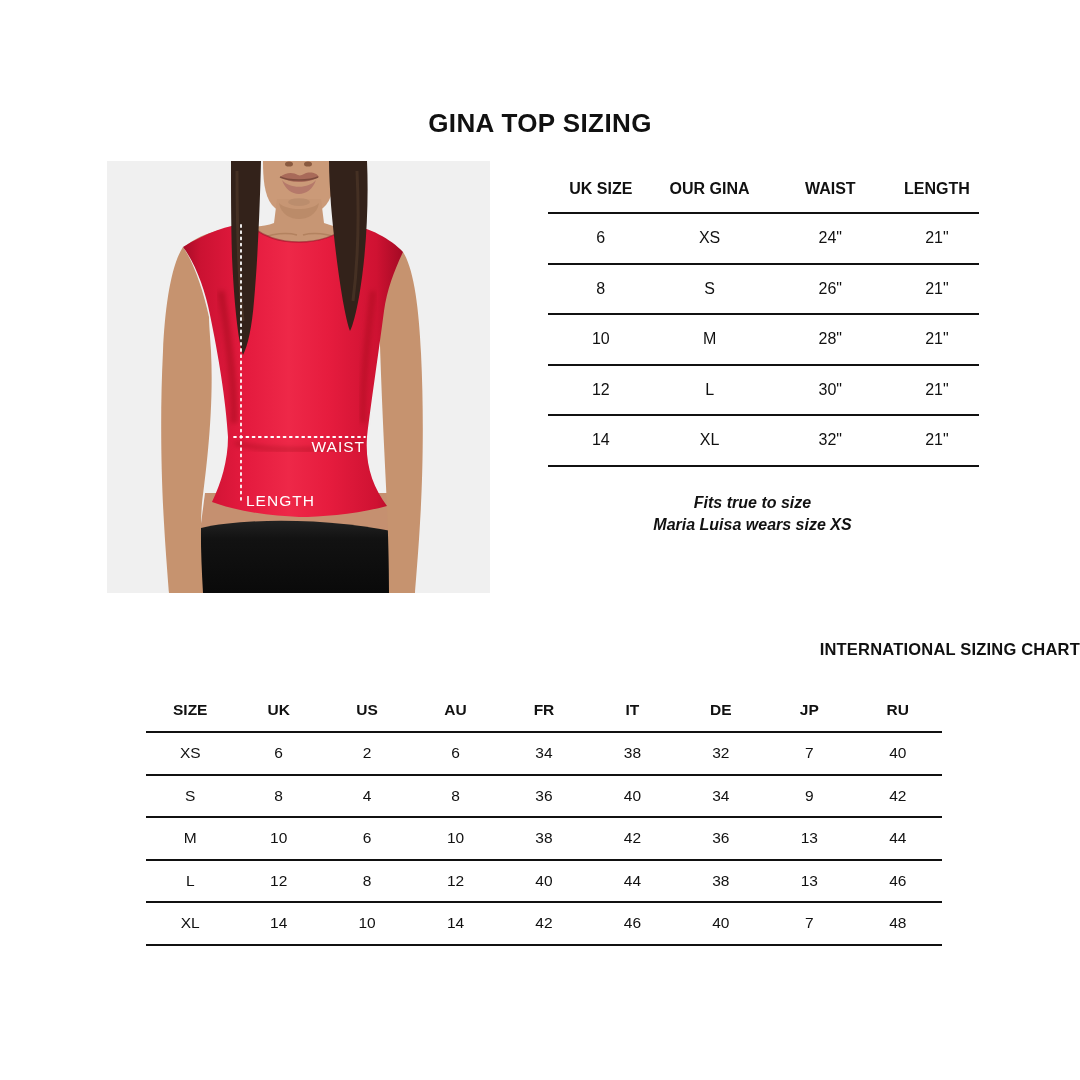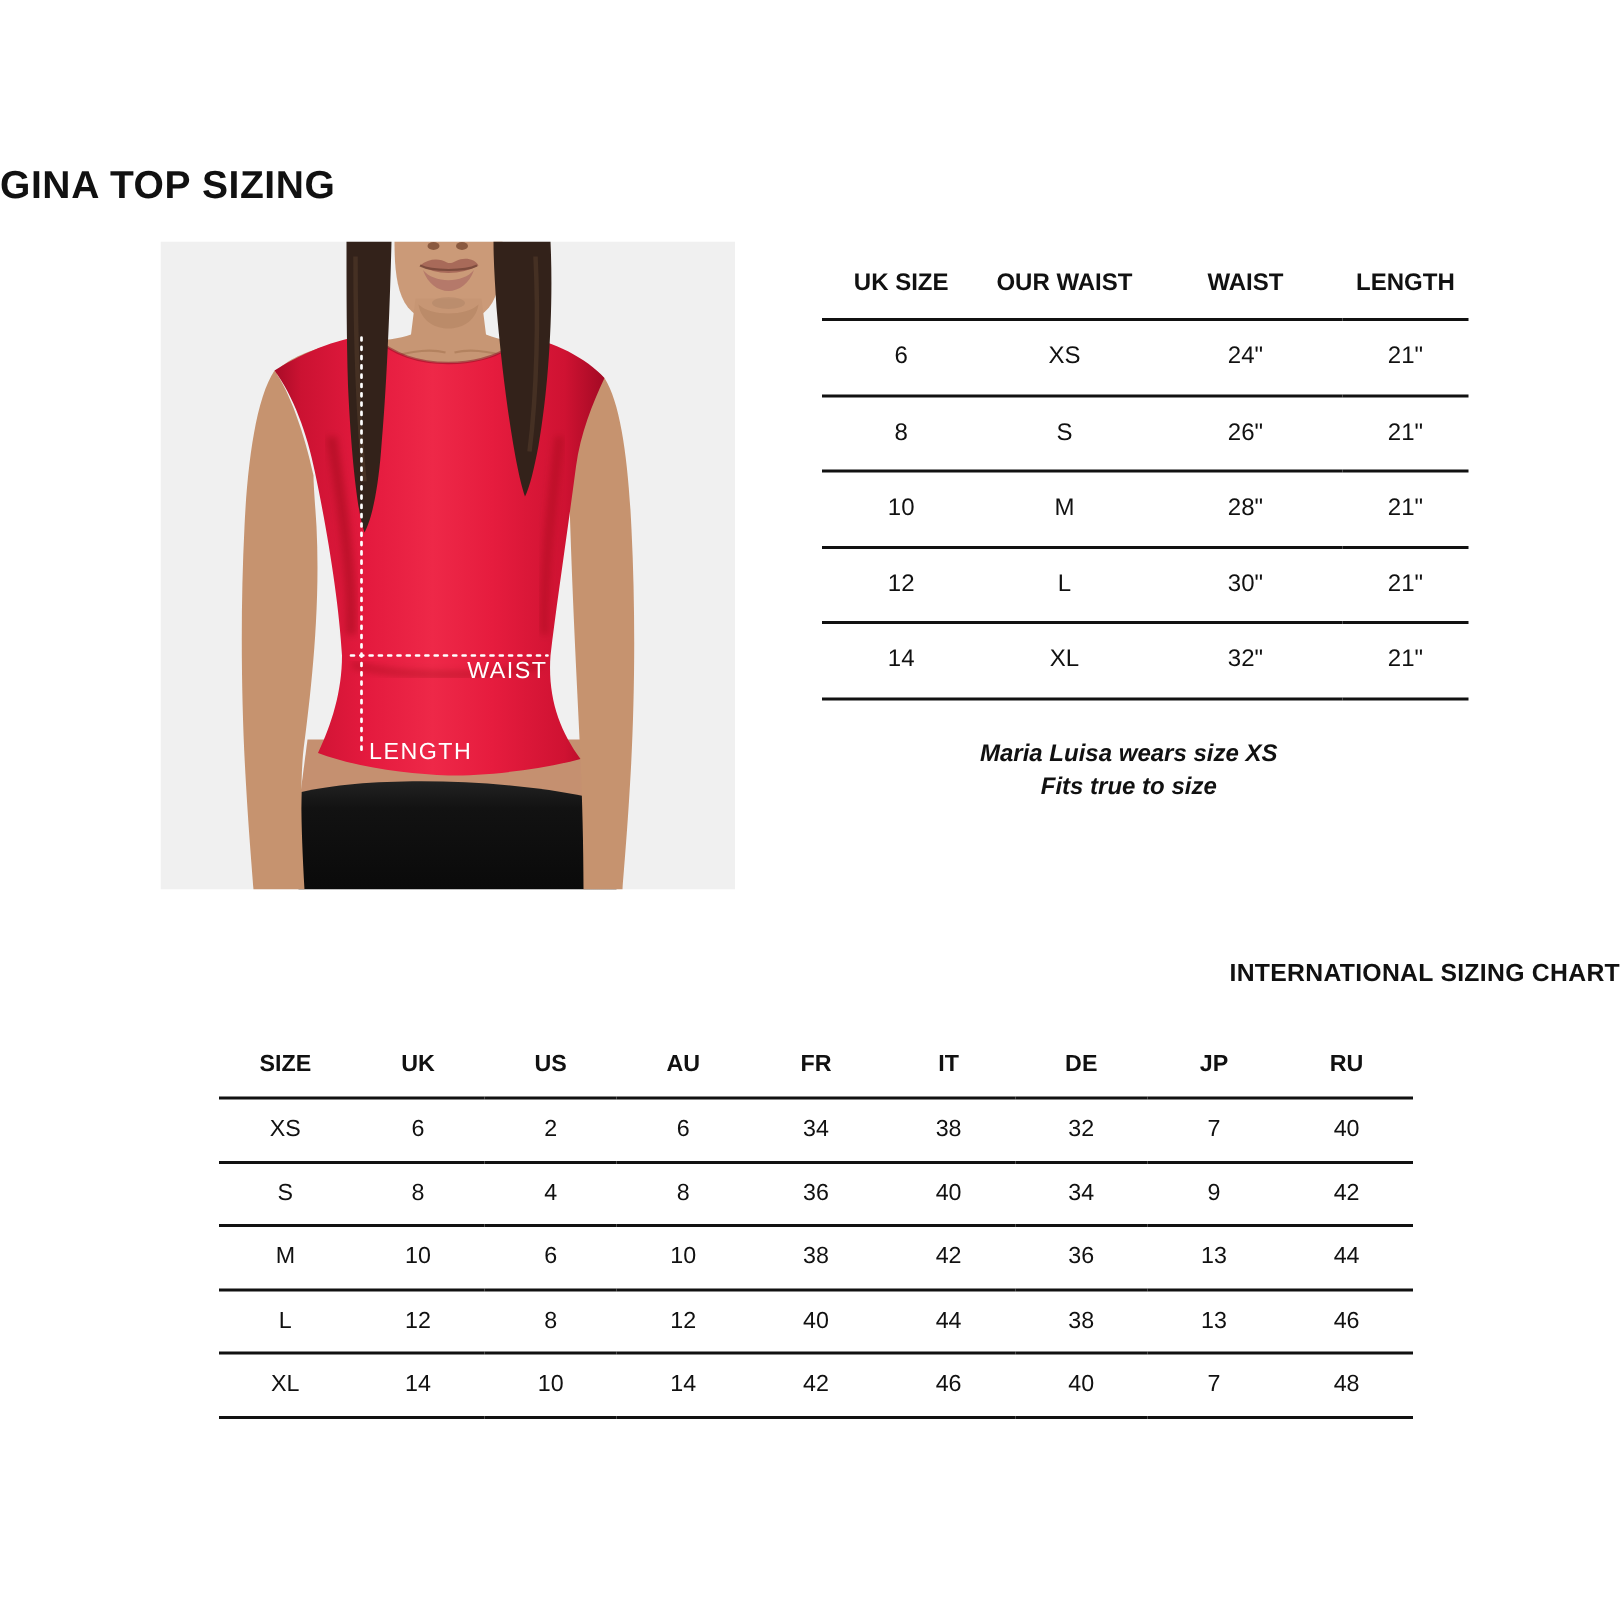--- a/index.html
+++ b/index.html
@@ -1,21 +1,21 @@
 <!DOCTYPE html>
 <html><head>
 <meta charset="utf-8">
 <style>
   html,body { margin:0; padding:0; }
   body {
     width:1080px; height:1080px; background:#ffffff; color:#111;
     font-family:"Liberation Sans", sans-serif; position:relative; overflow:hidden;
   }
   .page-title {
-    position:absolute; top:108px; left:0; width:1080px; 
+    position:absolute; top:108px; left:0; width:1080px; text-align:center;
     font-size:26px; font-weight:bold; letter-spacing:0.4px;
   }
   .photo { position:absolute; left:107px; top:161px; width:383px; height:432px; }
   .photo svg { display:block; }
   .photo text { font-family:"Liberation Sans", sans-serif; }
 
   table.sizing { border-collapse:collapse; table-layout:fixed; }
   table.sizing th, table.sizing td { text-align:center; vertical-align:middle; padding:0; }
 
   .size-table { position:absolute; left:548px; top:166px; width:431px; }
@@ -114,21 +114,21 @@
 <table class="sizing size-table">
   <colgroup>
     <col style="width:24.5%">
       <col style="width:26%">
       <col style="width:30%">
       <col style="width:19.5%">
   </colgroup>
   <thead>
       <tr>
         <th>UK SIZE</th>
-        <th>OUR WAIST</th>
+        <th>OUR GINA</th>
         <th>WAIST</th>
         <th>LENGTH</th>
       </tr>
     </thead>
   <tbody>
       <tr>
         <td>6</td>
         <td>XS</td>
         <td>24"</td>
         <td>21"</td>
@@ -154,22 +154,22 @@
       <tr>
         <td>14</td>
         <td>XL</td>
         <td>32"</td>
         <td>21"</td>
       </tr>
     </tbody>
 </table>
 
 <div class="fit-notes">
+  <div>Fits true to size</div>
   <div>Maria Luisa wears size XS</div>
-  <div>Fits true to size</div>
 </div>
 
 <div class="intl-title">INTERNATIONAL SIZING CHART</div>
 <table class="sizing intl-table">
   <thead>
       <tr>
         <th>SIZE</th>
         <th>UK</th>
         <th>US</th>
         <th>AU</th>

